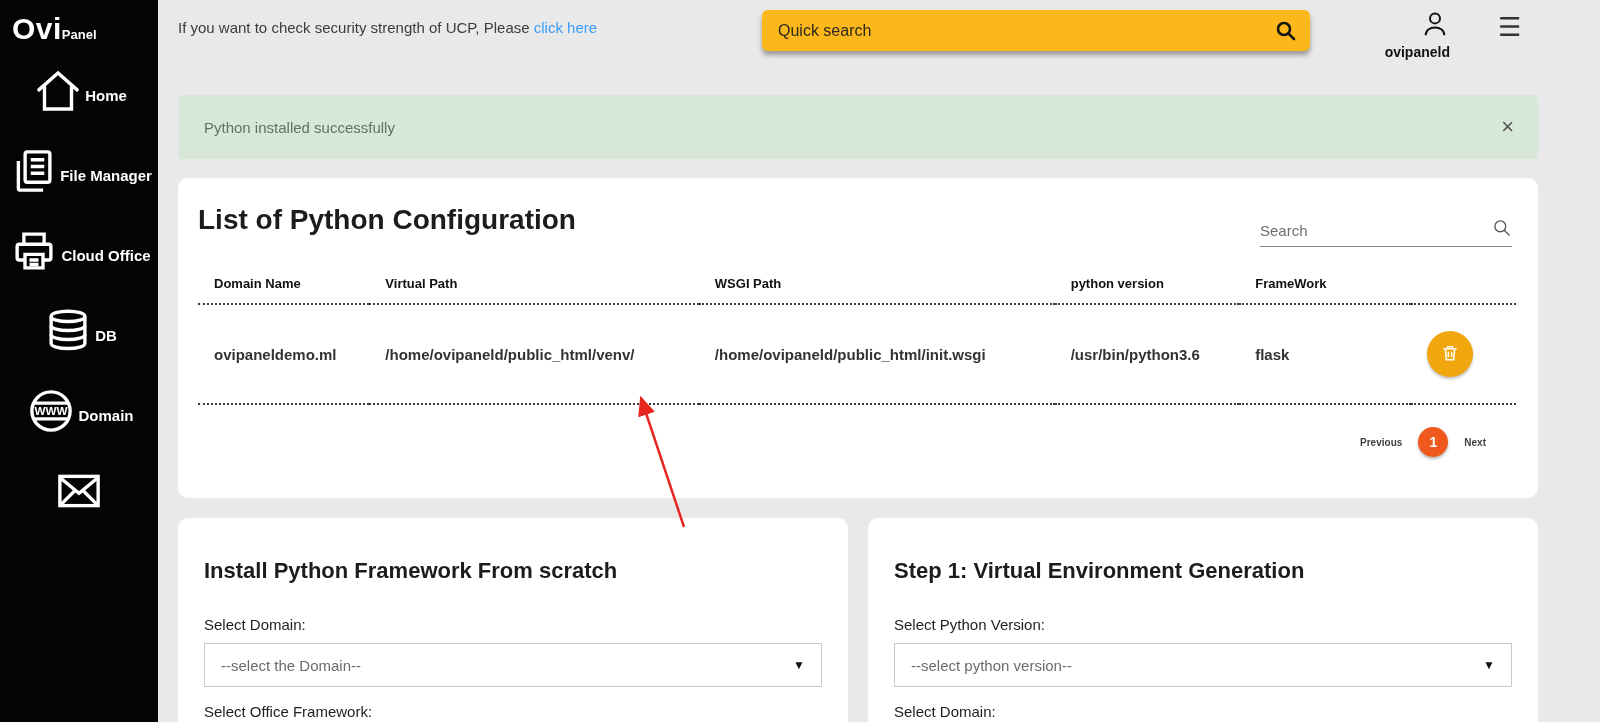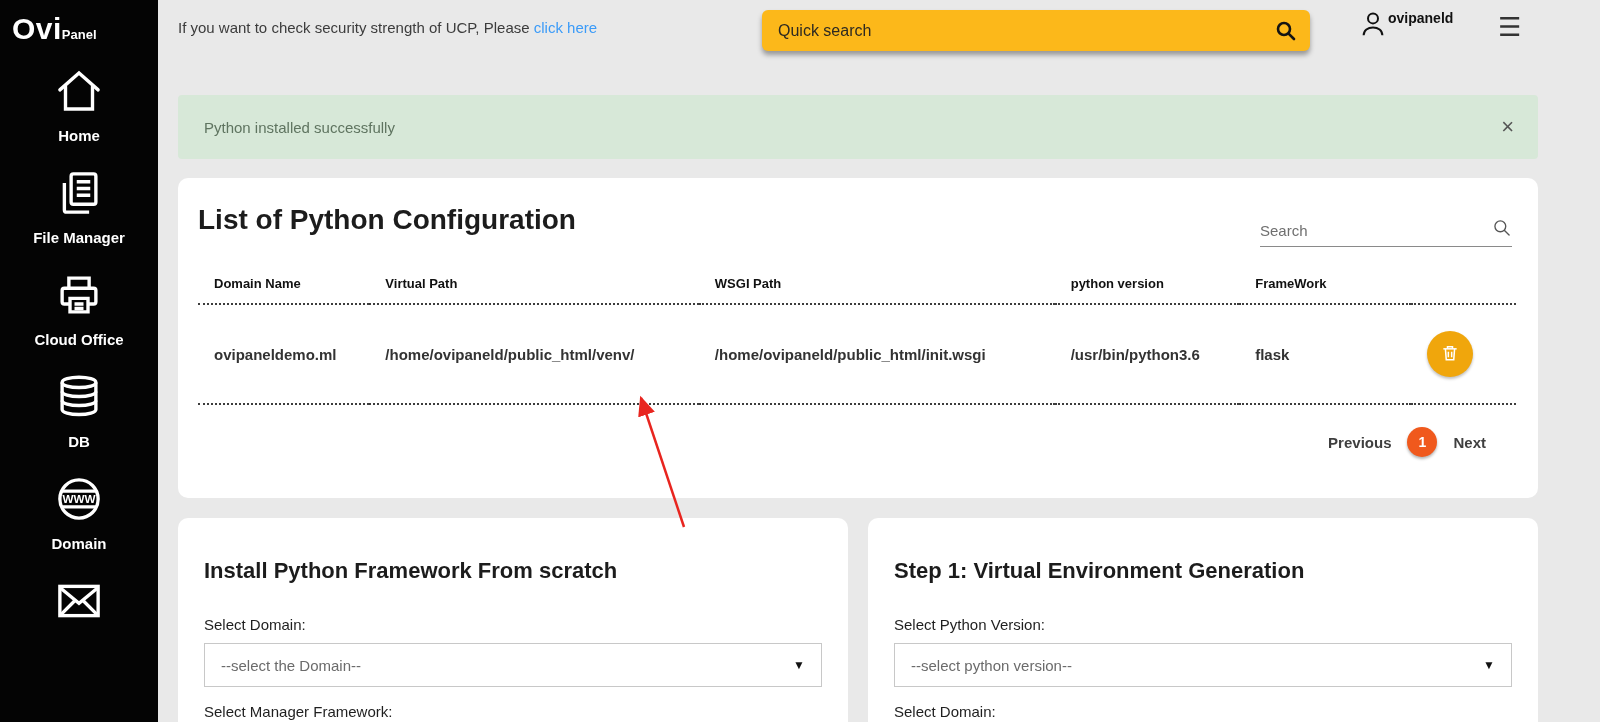--- a/index.html
+++ b/index.html
@@ -5,34 +5,34 @@
   * { box-sizing: border-box; margin: 0; padding: 0; }
   html, body { width: 1600px; height: 722px; overflow: hidden; }
   body { font-family: "Liberation Sans", sans-serif; background: #e9e9e9; position: relative; }
 
   
   .sidebar { position: absolute; left: 0; top: 0; width: 158px; height: 722px; background: #040404; color: #fff; z-index: 5; }
   .logo { padding: 12px 0 4px 12px; white-space: nowrap; }
   .logo-big { font-size: 30px; font-weight: bold; letter-spacing: .5px; }
   .logo-small { font-size: 13px; font-weight: bold; }
   .nav { display: flex; flex-direction: column; align-items: center; margin-top: 14px; }
-  .nav-item { display: flex; flex-direction: column; align-items: center; margin-bottom: 22px; cursor: pointer; }
+  .nav-item { display: flex; flex-direction: row; align-items: center; margin-bottom: 22px; cursor: pointer; }
   .nav-item svg { width: 54px; height: 54px; stroke: #fff; fill: none; stroke-width: 1.5; }
   .nav-label { font-size: 15px; font-weight: bold; margin-top: 5px; }
 
   
   .main { position: absolute; left: 158px; top: 0; width: 1442px; height: 722px; }
   .topbar { position: relative; height: 75px; }
   .notice { position: absolute; left: 20px; top: 19px; font-size: 15px; color: #3c3c3c; }
   .notice a { color: #3b9bf8; text-decoration: none; cursor: pointer; }
   .quick-search { position: absolute; left: 604px; top: 10px; width: 548px; height: 41px; background: #fcb81a; border-radius: 6px; display: flex; align-items: center; padding: 0 12px 0 16px; box-shadow: 0 4px 5px rgba(0,0,0,.35); }
   .quick-search input { flex: 1; background: transparent; border: none; outline: none; font-size: 16px; color: #222; font-family: "Liberation Sans", sans-serif; }
   .quick-search input::placeholder { color: #222; opacity: .95; }
   .qs-icon { cursor: pointer; display: flex; }
-  .user { position: absolute; left: 1200px; top: 9px; width: 92px; display: flex; align-items: flex-start; }
+  .user { position: absolute; left: 1200px; top: 9px; width: 92px; display: flex; flex-direction: column; align-items: flex-end; }
   .user svg { stroke: #111; fill: none; stroke-width: 1.6; }
   .user-name { font-size: 14px; font-weight: bold; color: #111; margin-top: 1px; }
   .hamburger { position: absolute; left: 1340px; top: 12px; font-size: 26px; color: #333; cursor: pointer; }
 
   .content { margin-left: 20px; width: 1360px; }
 
   
   .alert { margin-top: 20px; height: 64px; background: #d7e8d8; border-radius: 4px; display: flex; align-items: center; padding: 0 24px 0 26px; }
   .alert-msg { font-size: 15px; color: #5f7460; }
   .alert-close { margin-left: auto; font-size: 22px; color: #555; cursor: pointer; line-height: 1; }
@@ -46,21 +46,21 @@
   .table-search input::placeholder { color: #6f6f6f; }
   .table-search svg { stroke: #555; fill: none; stroke-width: 1.6; }
 
   table { width: 100%; border-collapse: collapse; margin-top: 32px; table-layout: fixed; }
   th { text-align: left; font-size: 13px; color: #111; padding: 8px 0 12px 16px; border-bottom: 2px dotted #3c3c3c; }
   td { font-size: 15px; color: #333; padding: 26px 0 26px 16px; border-bottom: 2px dotted #3c3c3c; font-weight: bold; }
   .trash-btn { width: 46px; height: 46px; border-radius: 50%; background: #f0a60c; border: none; display: flex; align-items: center; justify-content: center; cursor: pointer; box-shadow: 0 2px 3px rgba(0,0,0,.25); }
   .trash-btn svg { stroke: #fff; fill: none; stroke-width: 1.8; width: 20px; height: 20px; }
 
   .pagination { display: flex; justify-content: flex-end; align-items: center; gap: 16px; margin-top: 22px; padding-right: 30px; }
-  .page-label { font-size: 15px; font-weight: bold; color: #3f3f3f; cursor: pointer; }
+  .page-label { font-size: 10px; font-weight: bold; color: #3f3f3f; cursor: pointer; }
   .page-circle { width: 30px; height: 30px; border-radius: 50%; background: #f0591d; color: #fff; font-size: 14px; font-weight: bold; display: flex; align-items: center; justify-content: center; box-shadow: 0 2px 3px rgba(0,0,0,.3); cursor: pointer; }
 
   
   .bottom-row { display: flex; gap: 20px; margin-top: 20px; }
   .panel-card { flex: 1; padding: 40px 26px 20px; height: 280px; }
   .panel-title { font-size: 22px; font-weight: bold; color: #1c1c1c; }
   .field-label { margin-top: 32px; font-size: 15px; color: #1f1f1f; }
   .field-label.second { margin-top: 16px; }
   .select { margin-top: 10px; height: 44px; border: 1px solid #c8c8c8; border-radius: 0; display: flex; align-items: center; padding: 0 16px; color: #6b6b6b; font-size: 15px; cursor: pointer; background: #fff; }
   .select-caret { margin-left: auto; color: #111; font-size: 12px; }
@@ -237,21 +237,21 @@
 
     <div class="bottom-row">
 
       <div class="card panel-card">
         <div class="panel-title">Install Python Framework From scratch</div>
         <div class="field-label">Select Domain:</div>
         <div class="select">
           <span>--select the Domain--</span>
           <span class="select-caret">▼</span>
         </div>
-        <div class="field-label second">Select Manager Framework:</div>
+        <div class="field-label second">Select Office Framework:</div>
       </div>
 
       <div class="card panel-card">
         <div class="panel-title">Step 1: Virtual Environment Generation</div>
         <div class="field-label">Select Python Version:</div>
         <div class="select">
           <span>--select python version--</span>
           <span class="select-caret">▼</span>
         </div>
         <div class="field-label second">Select Domain:</div>

